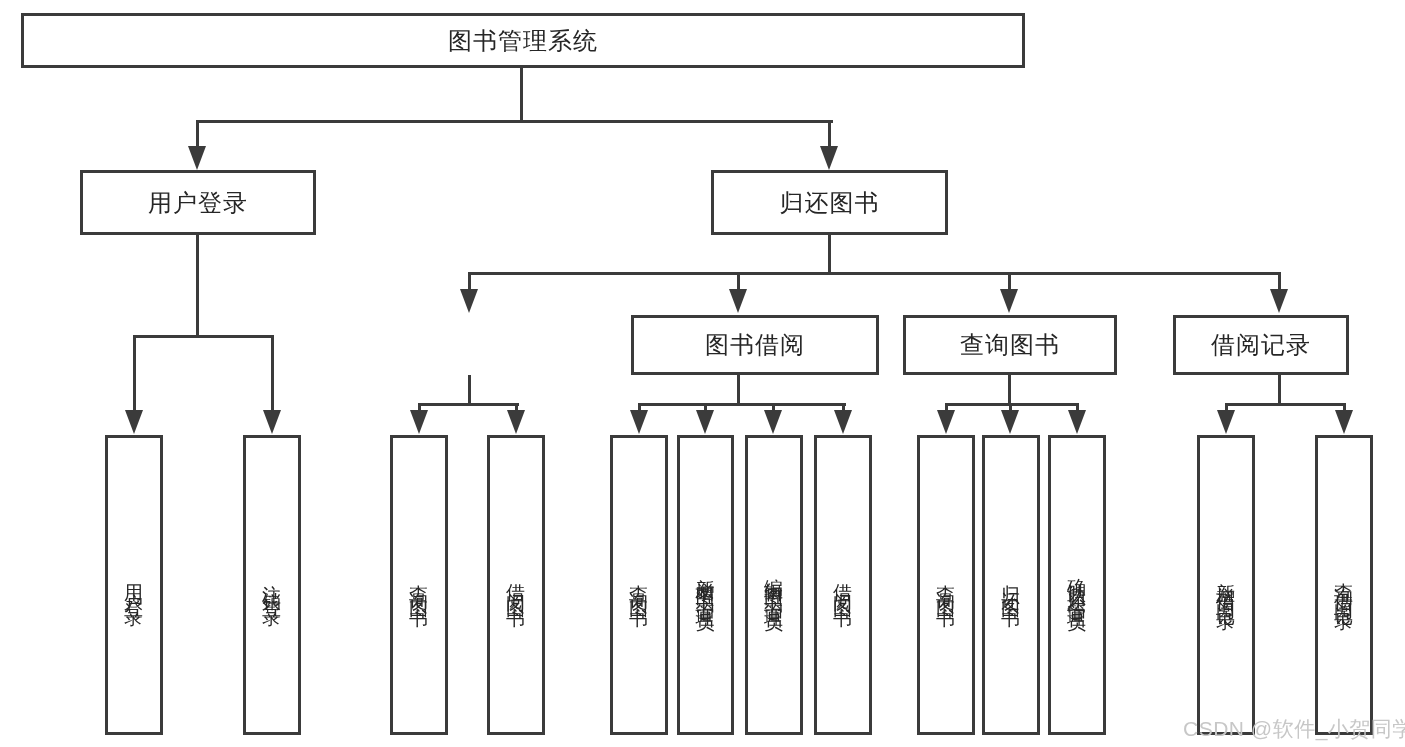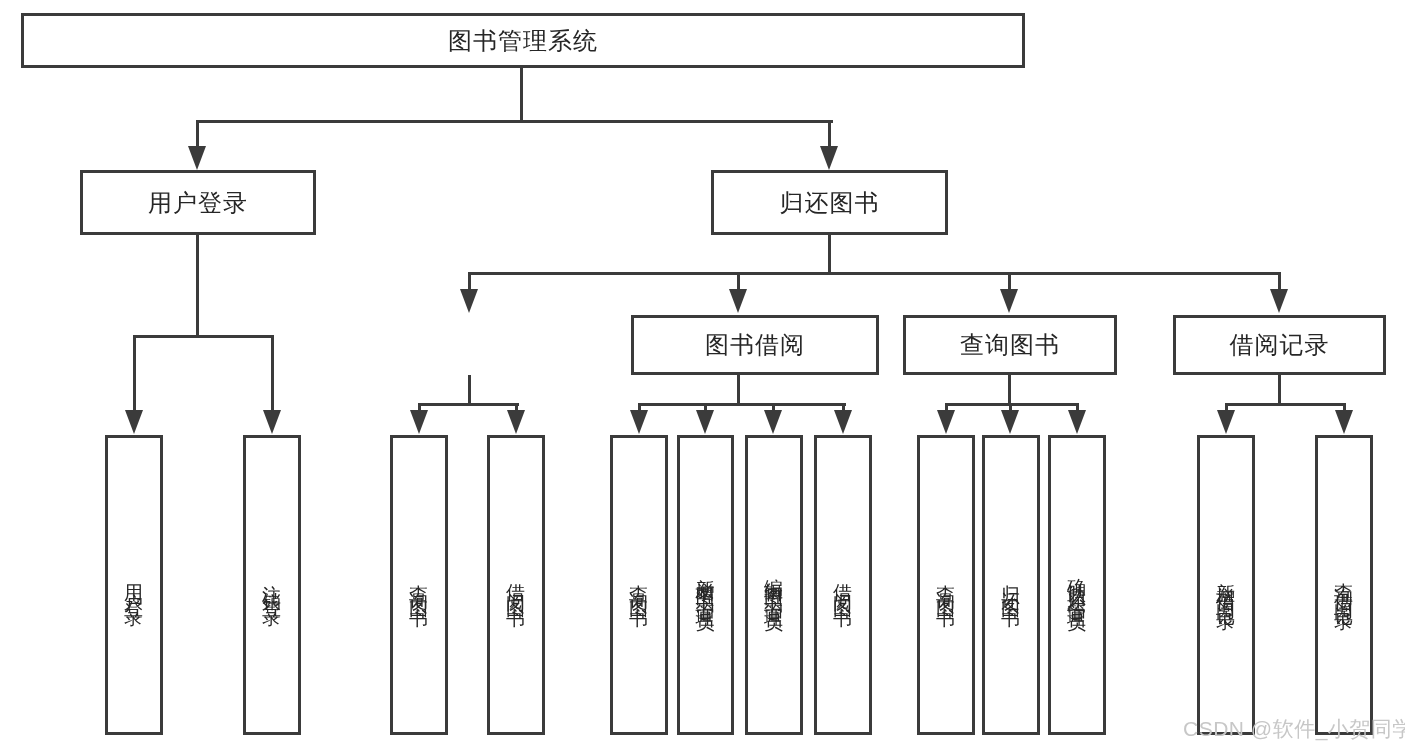--- a/index.html
+++ b/index.html
@@ -63,21 +63,21 @@
   <div class="a" style="left:1000px;top:289px;"></div>
   <div class="v" style="left:1278px;top:272px;height:20px;"></div>
   <div class="a" style="left:1270px;top:289px;"></div>
 
   <div class="node" style="left:631px;top:315px;width:248px;height:60px;">
     <span>图书借阅</span>
   </div>
   <div class="node" style="left:903px;top:315px;width:214px;height:60px;">
     <span>查询图书</span>
   </div>
-  <div class="node" style="left:1173px;top:315px;width:213px;height:60px;font-family:Liberation Mono, monospace;">
+  <div class="node" style="left:1173px;top:315px;width:176px;height:60px;font-family:Liberation Mono, monospace;">
     <span>借阅记录</span>
   </div>
 
   <div class="v" style="left:468px;top:375px;height:31px;"></div>
   <div class="h" style="left:418px;top:403px;width:101px;"></div>
   <div class="v" style="left:418px;top:403px;height:10px;"></div>
   <div class="a" style="left:410px;top:410px;"></div>
   <div class="v" style="left:515px;top:403px;height:10px;"></div>
   <div class="a" style="left:507px;top:410px;"></div>
 

